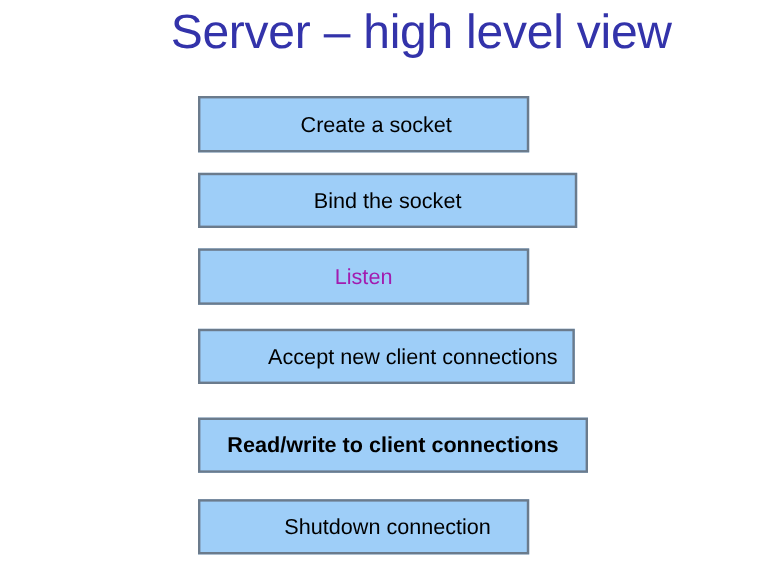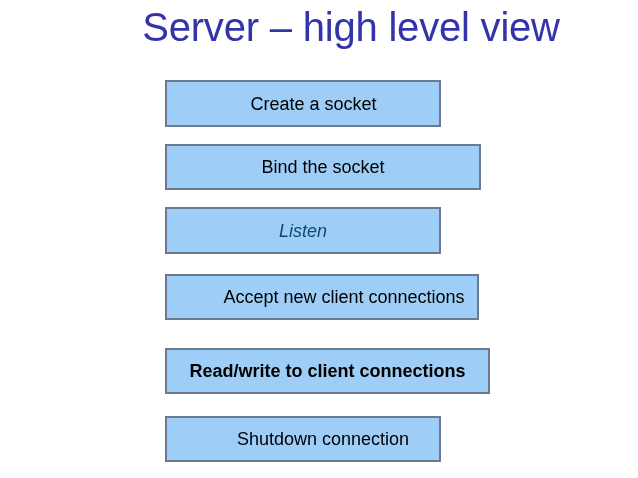--- a/index.html
+++ b/index.html
@@ -43,22 +43,21 @@
     justify-content: center;
     color: #000000;
     font-size: 18px;
     line-height: 22px;
     white-space: nowrap;
   }
   .step-text {
     display: inline-block;
   }
   .accent {
-    color: #0c4a6e;
-    font-style: italic;
+    color: #a21caf;
   }
   
   .s1 { left: 165px; top: 80px;  width: 276px; height: 47px; padding-left: 21px; }
   .s2 { left: 165px; top: 144px; width: 316px; height: 46px; }
   .s3 { left: 165px; top: 207px; width: 276px; height: 47px; }
   .s4 { left: 165px; top: 274px; width: 314px; height: 46px; padding-left: 44px; }
   .s5 { left: 165px; top: 348px; width: 325px; height: 46px; font-weight: bold; }
   .s6 { left: 165px; top: 416px; width: 276px; height: 46px; padding-left: 40px; }
 </style>
 </head>

